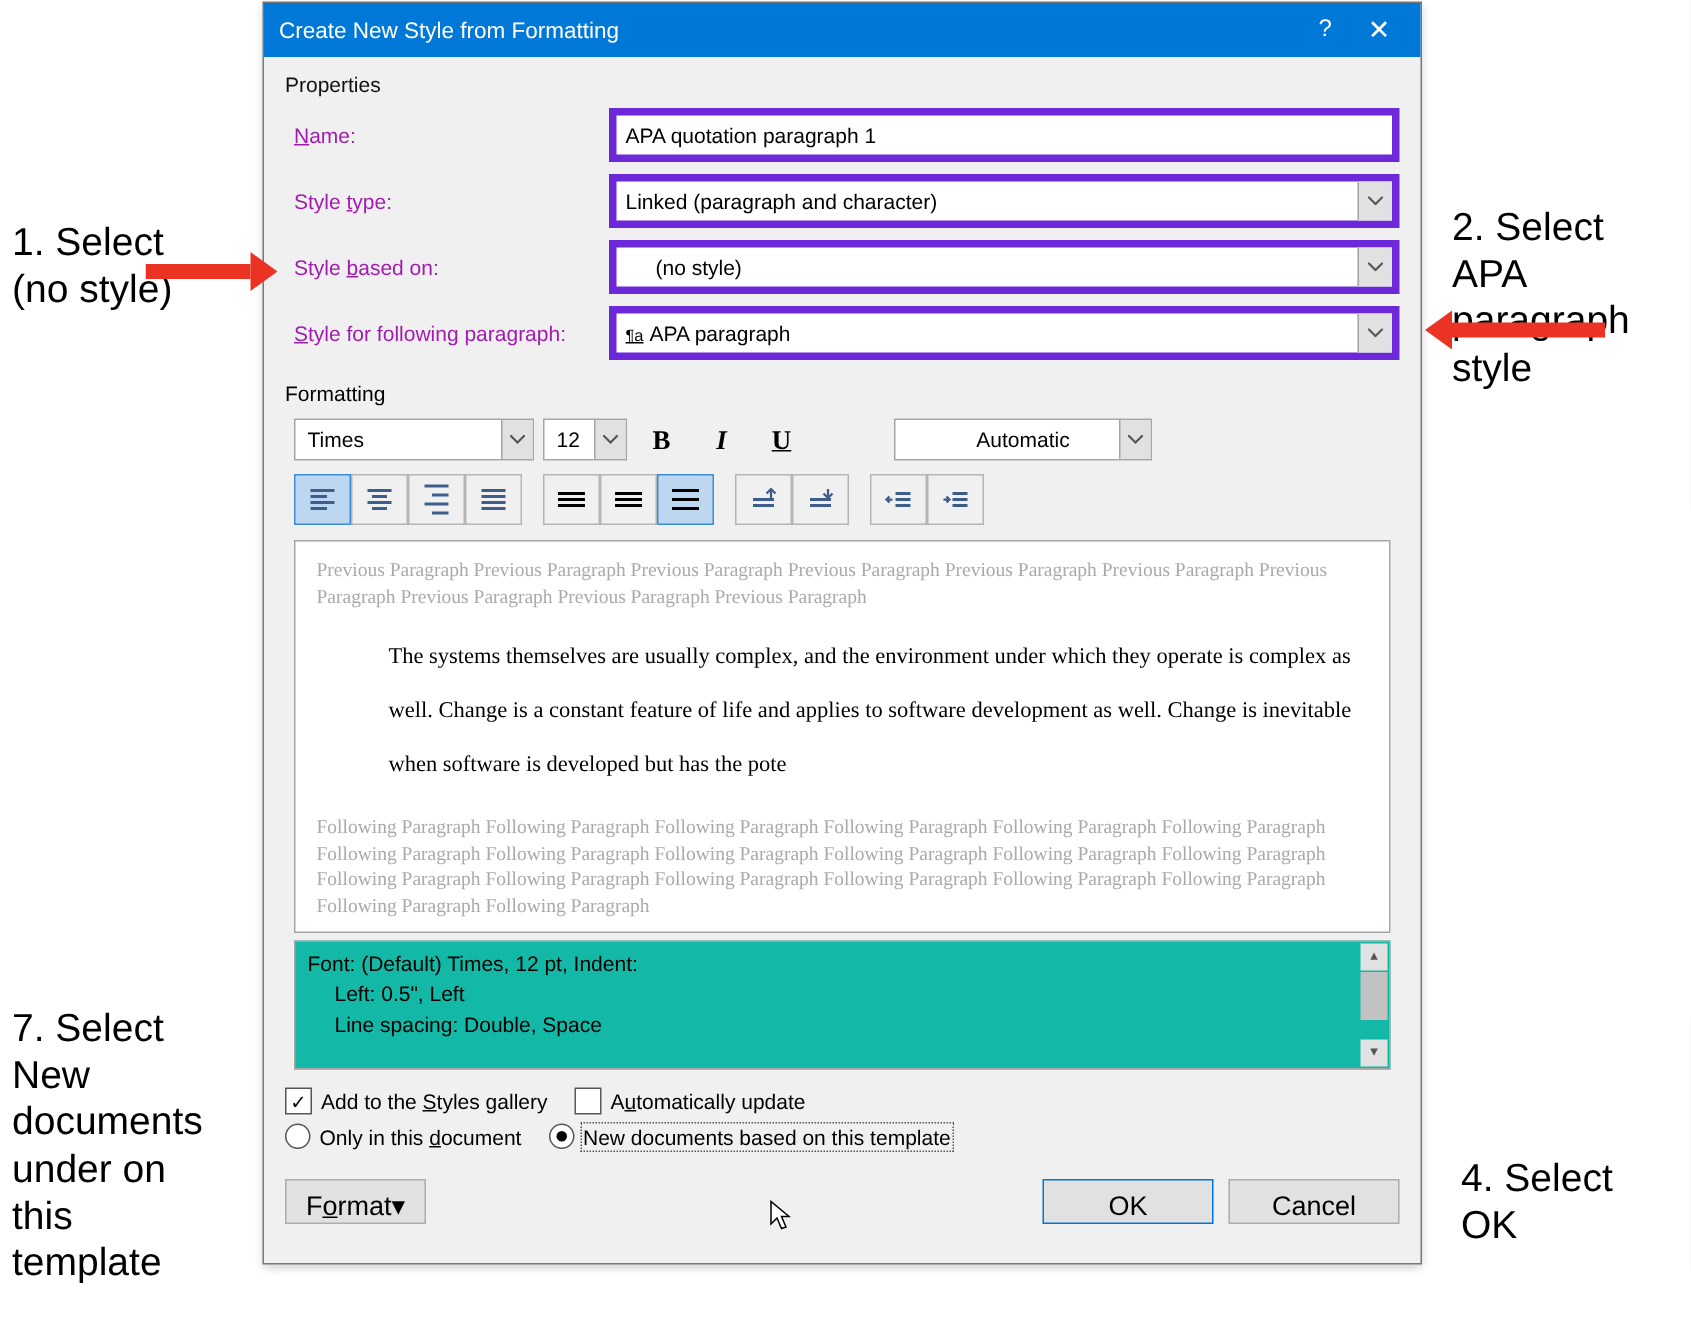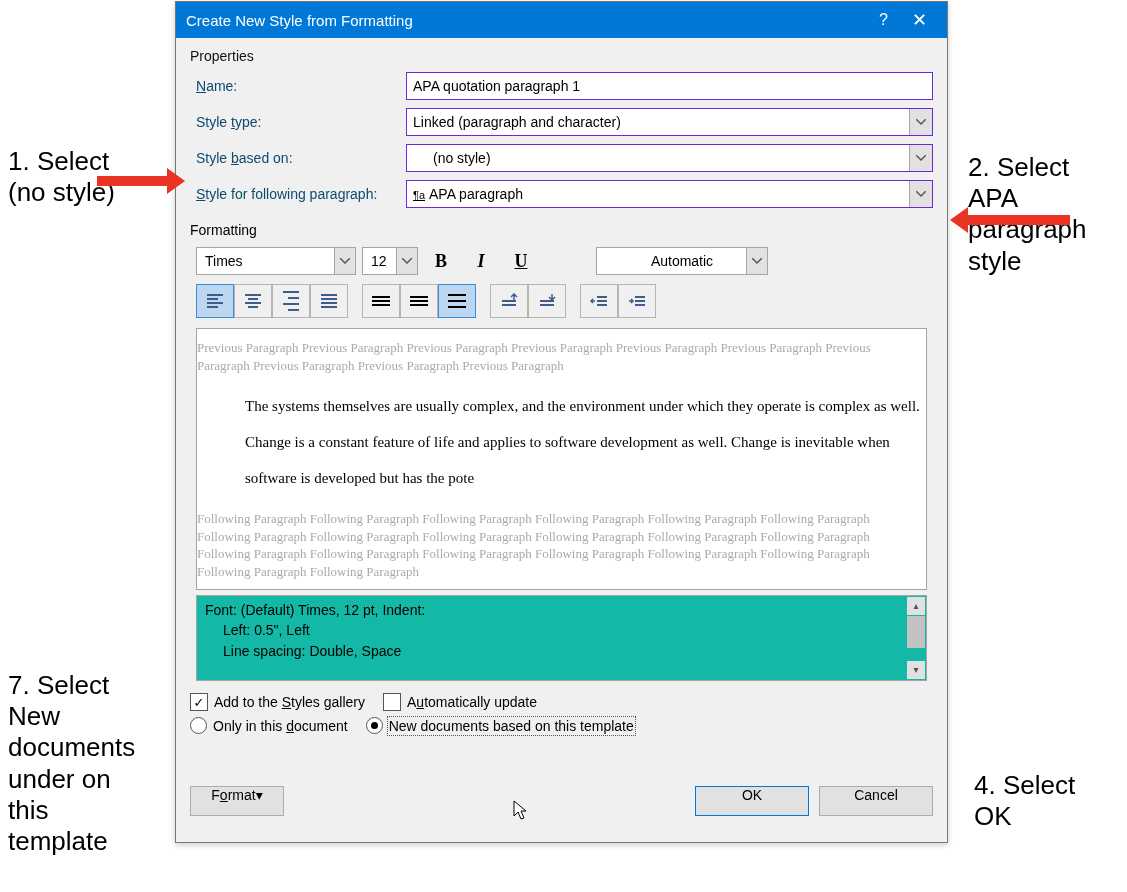--- a/index.html
+++ b/index.html
@@ -38,30 +38,30 @@
     padding: 10px 14px 4px 14px;
     color: #111;
   }
   .form-row {
     display: flex;
     align-items: center;
     padding: 4px 14px;
   }
   .form-row label {
     width: 210px;
-    color: #0c4a6e;
+    color: #a21caf;
     padding-left: 6px;
   }
   
   .ul { text-decoration: underline; }
   .text-input, .combo {
     flex: 1;
     height: 26px;
     background: #fff;
-    border: 1px solid #6d28d9;
+    border: 5px solid #6d28d9;
     display: flex;
     align-items: center;
     padding: 0 6px;
     font-size: 14px;
     position: relative;
   }
   .combo .caret {
     position: absolute;
     right: 0; top: 0; bottom: 0;
     width: 22px;
@@ -99,21 +99,21 @@
     display: flex; align-items: center; justify-content: center;
     cursor: pointer;
   }
   .icon-btn.selected { background:#bcd7ef; border-color:#3a8dd6; }
   .group-sep { width: 14px; }
   .preview-box {
     margin: 6px 20px 2px 20px;
     height: 240px;
     border: 1px solid #a5a5a5;
     background: #ffffff;
-    padding: 10px 0;
+    padding: 10px 14px;
     overflow: hidden;
     font-family: "Times New Roman", serif;
   }
   .preview-box .prev { color: #aaa; font-size: 13px; line-height: 1.35; }
   .preview-box .sample { margin: 14px 0 14px 48px; font-size: 15px; line-height: 2.4; }
   .preview-box .foll { color:#aaa; font-size:13px; line-height: 1.35; }
   .style-desc {
     margin: 5px 20px 8px 20px;
     height: 84px;
     border: 1px solid #a5a5a5;
@@ -149,35 +149,35 @@
   .radio .circle {
     width:15px; height:15px; border:1px solid #555; border-radius:50%; background:#fff;
     display:flex; align-items:center; justify-content:center;
   }
   .radio .circle .dot { width:7px; height:7px; border-radius:50%; background:#000; }
   .focus-outline { outline: 1px dotted #555; outline-offset: 1px; }
   .footer-row { display:flex; align-items:center; padding: 18px 14px 10px 14px; gap: 10px; }
   .btn {
     min-width: 100px; height: 28px;
     background:#e1e1e1; border:1px solid #adadad;
-    display:flex; align-items:flex-start; justify-content:center;
-    cursor:pointer; font-size:14px;margin-top:32px;
+    display:flex; align-items:flex-end; justify-content:center;
+    cursor:pointer; font-size:18px;
   }
   .btn.primary { border:1px solid #0078d7; background: #e1e1e1; }
   .footer-row .spacer { flex:1; }
   
   .anno {
     position: absolute;
     font-family: Arial, sans-serif;
     font-size: 26px;
     color: #000;
     line-height: 1.2;
   }
   .anno1 { left: 8px; top: 146px; }
-  .anno2 { left: 968px; top: 152px; }
+  .anno2 { left: 968px; top: 136px; }
   .anno3 { left: 8px; top: 670px; }
   .anno4 { left: 974px; top: 770px; }
   .indented-combo-text { padding-left: 20px; }
   .pilcrow-icon { font-size: 11px; margin-right: 4px; text-decoration: underline; }
   .align-lines {
     display: inline-block;
   }
   .align-lines span {
     display:block; height:2px; background:#3d5d8a; margin:2px 0;
   }

